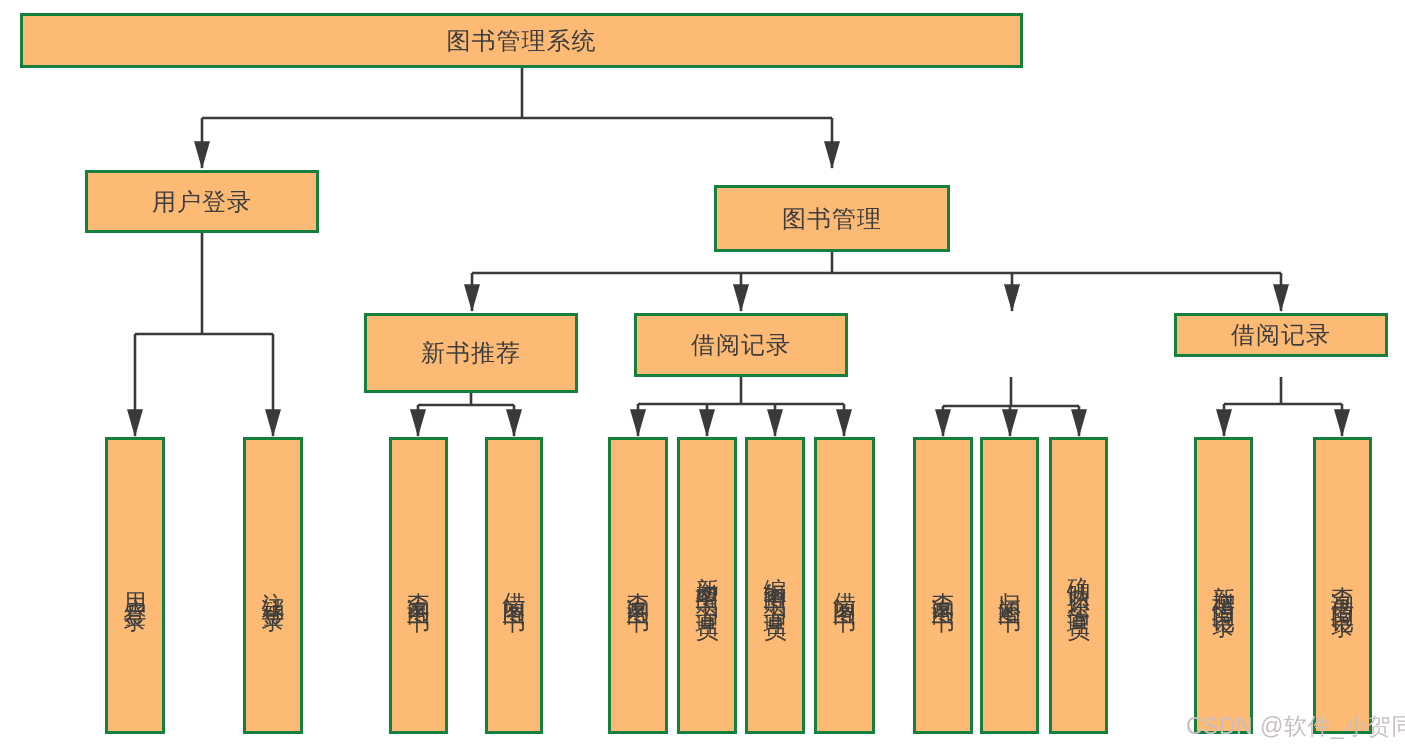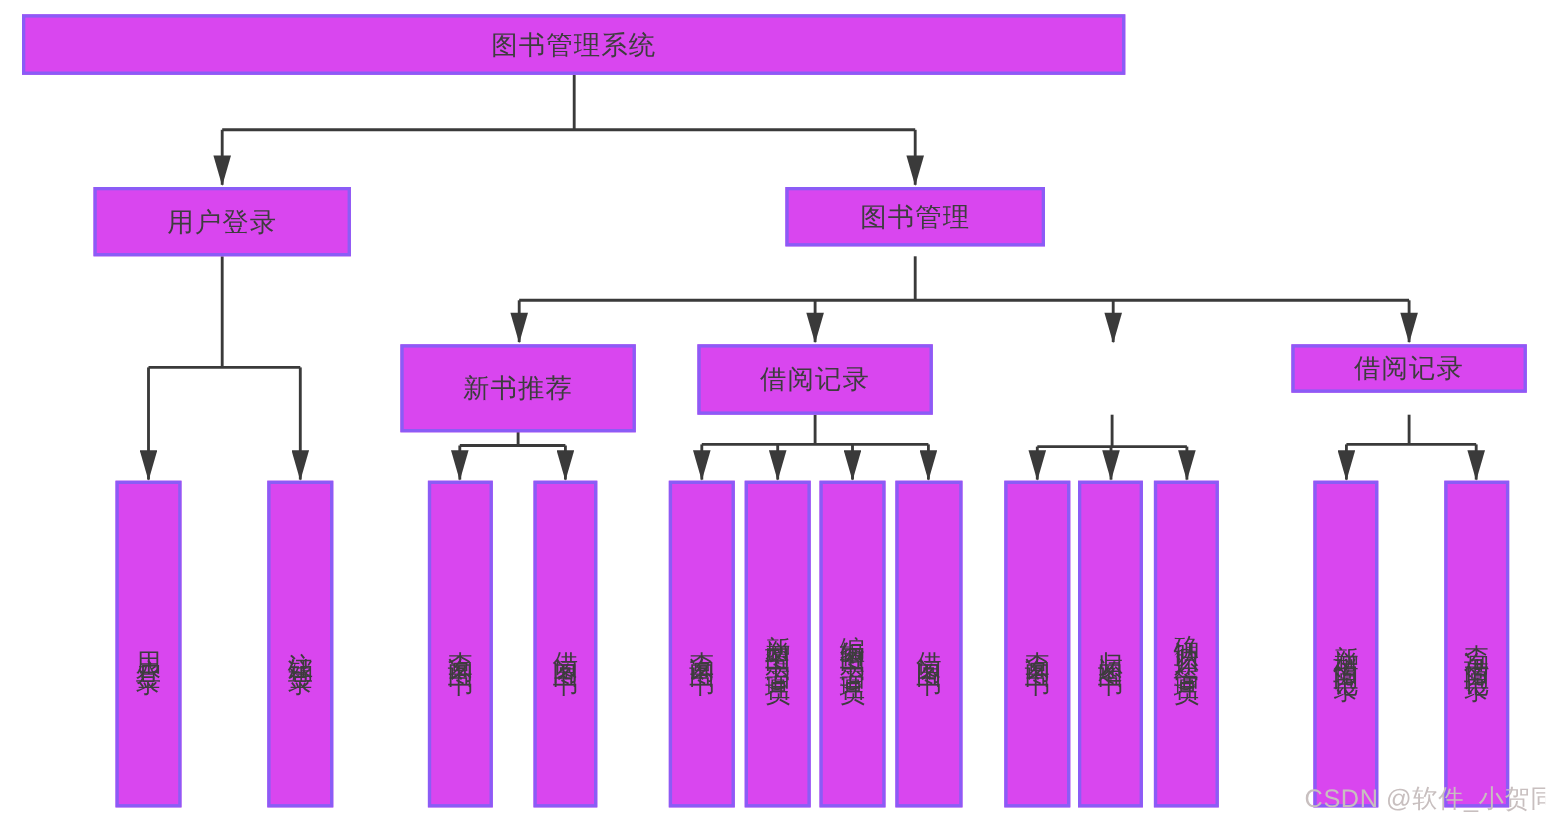--- a/index.html
+++ b/index.html
@@ -7,22 +7,22 @@
     position:relative;
     width:1405px;height:747px;
     background:#ffffff;
     font-family:"Liberation Sans","DejaVu Sans",sans-serif;
     overflow:hidden;
   }
   .wires{position:absolute;left:0;top:0;width:1405px;height:747px;}
   .node{
     position:absolute;
     box-sizing:border-box;
-    background:#d946ef;
-    border:3px solid #8b5cf6;
+    background:#fdba74;
+    border:3px solid #15803d;
     display:grid;
     place-items:center;
     color:#3d3d3d;
   }
   .node.h span{
     font-size:24px;
     letter-spacing:1px;
     white-space:nowrap;
   }
   .node.v span{
@@ -97,21 +97,21 @@
     </g>
   </svg>
 
   <div class="node h" style="left:20px;top:13px;width:1003px;height:55px">
     <span>图书管理系统</span>
   </div>
 
   <div class="node h" style="left:85px;top:170px;width:234px;height:63px">
     <span>用户登录</span>
   </div>
-  <div class="node h" style="left:714px;top:170px;width:236px;height:54px">
+  <div class="node h" style="left:714px;top:185px;width:236px;height:67px">
     <span>图书管理</span>
   </div>
 
   <div class="node h" style="left:364px;top:313px;width:214px;height:80px">
     <span>新书推荐</span>
   </div>
   <div class="node h" style="left:634px;top:313px;width:214px;height:64px">
     <span>借阅记录</span>
   </div>
   <div class="node h" style="left:1174px;top:313px;width:214px;height:44px">

